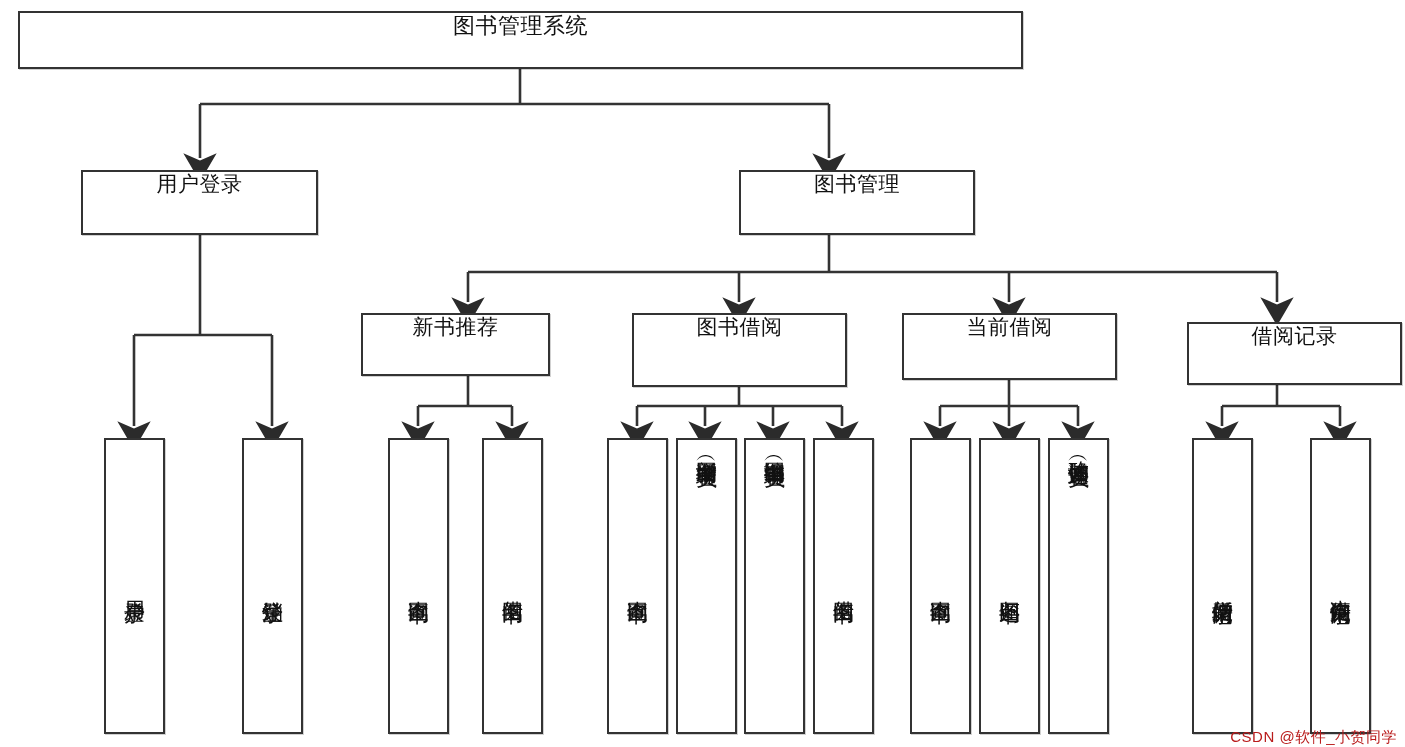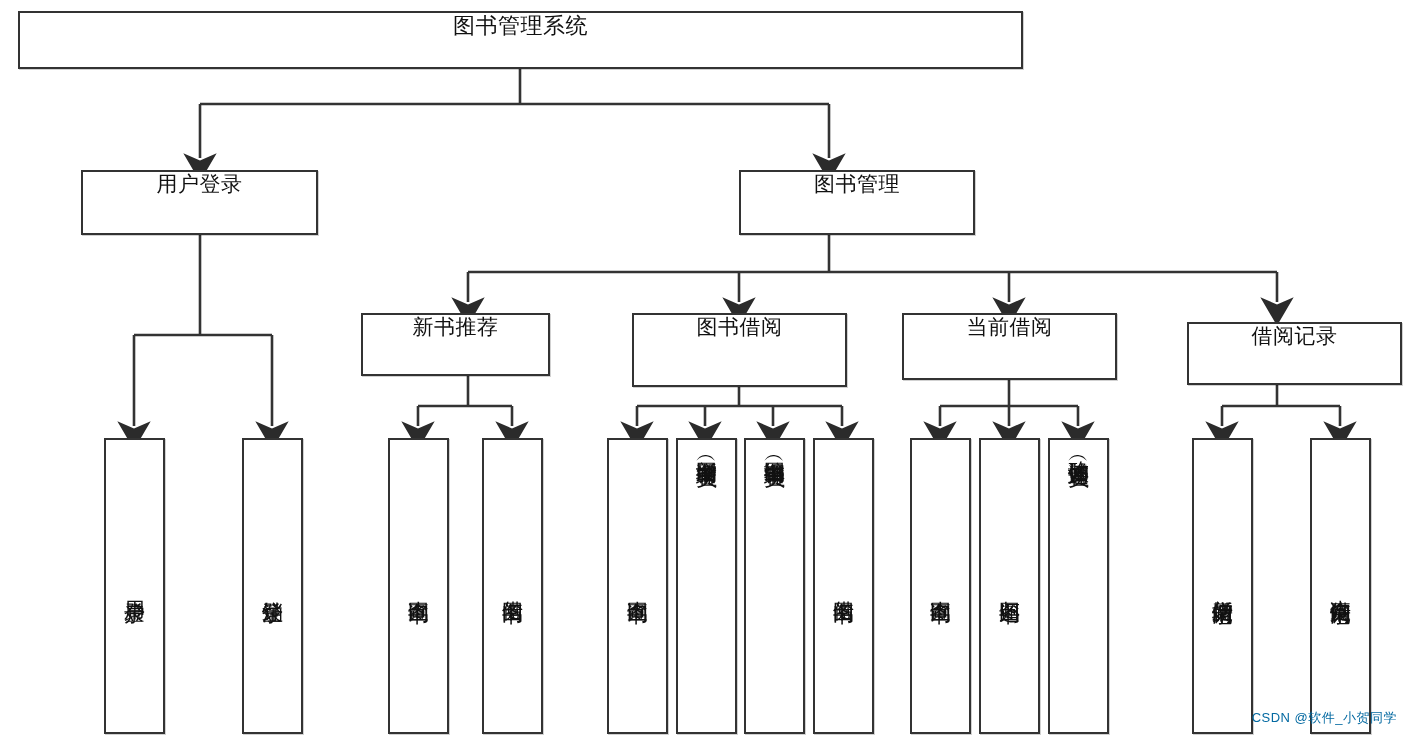--- a/index.html
+++ b/index.html
@@ -68,23 +68,23 @@
     max-height: 100%;
   }
   
   .node.vert.center {
     align-items: center;
     padding-top: 0;
   }
   #watermark {
     position: absolute;
     right: 8px;
-    bottom: 20px;
-    font-size: 13px;
-    color: #0369a1;
+    bottom: 0;
+    font-size: 15px;
+    color: #b91c1c;
     letter-spacing: 0.5px;
     user-select: none;
     white-space: nowrap;
   }
 </style>
 </head>
 <body>
 
 <div id="diagram-canvas">
 

